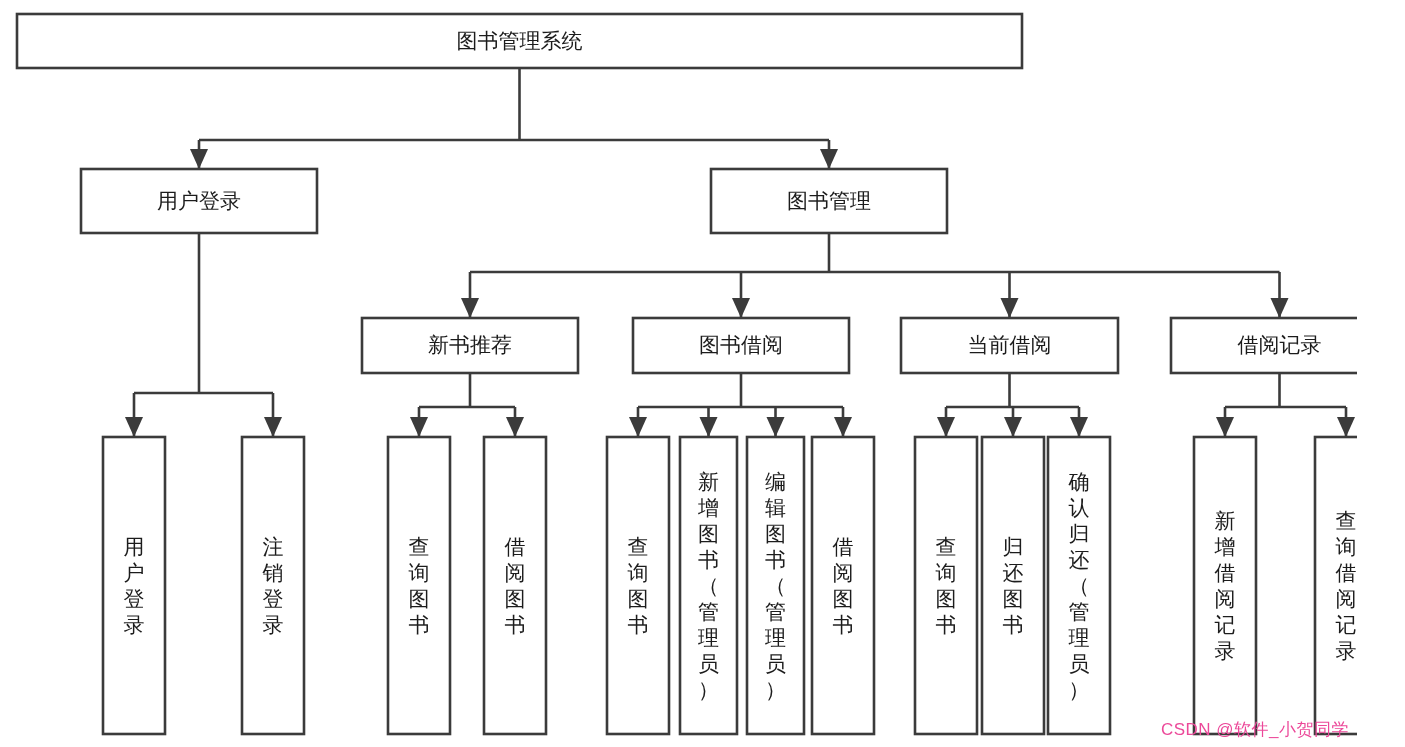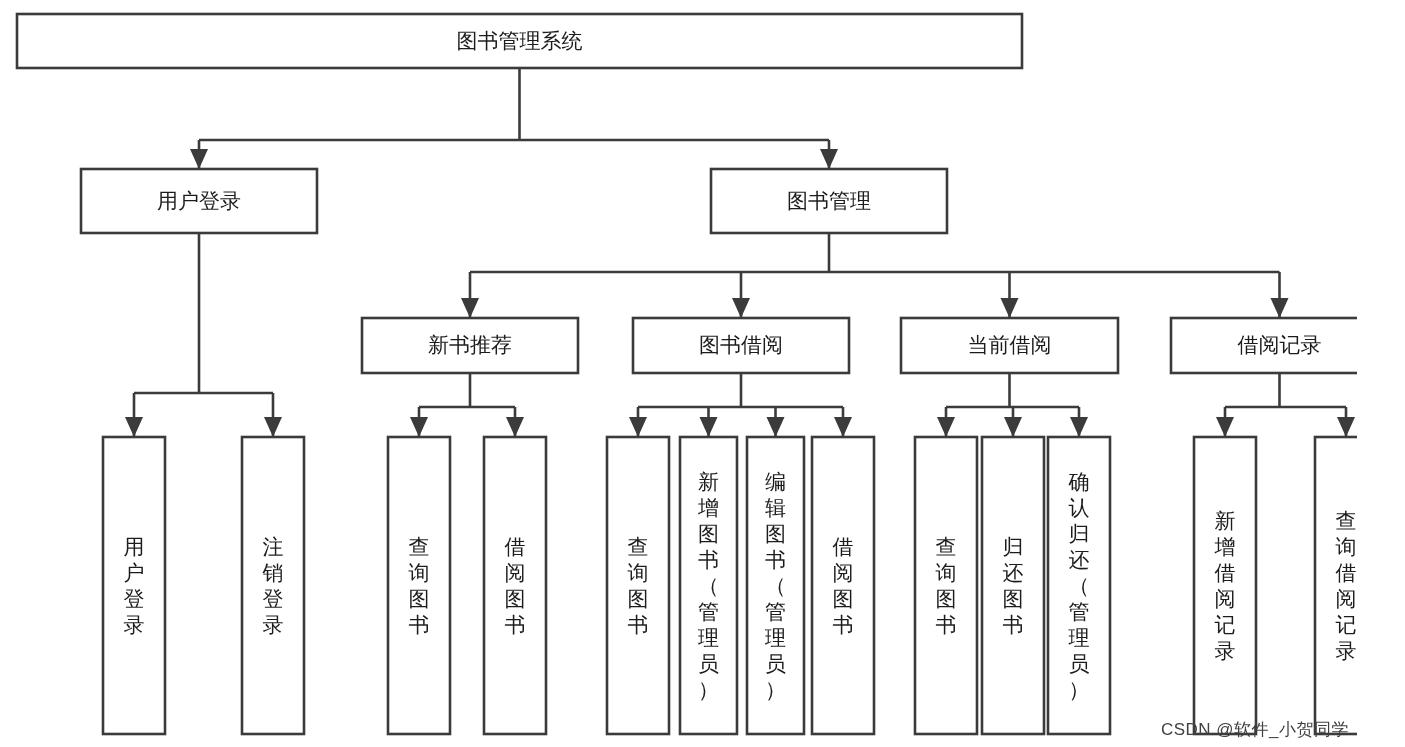--- a/index.html
+++ b/index.html
@@ -51,21 +51,21 @@
     font-size: 21px;
     fill: #1c1c1c;
     text-anchor: middle;
   }
   .watermark {
     position: absolute;
     right: 8px;
     bottom: 6px;
     font-family: "Liberation Sans", "DejaVu Sans", sans-serif;
     font-size: 17px;
-    color: #404040;
+    color: #ec4899;
     letter-spacing: 0.5px;
     white-space: nowrap;
     user-select: none;
   }
 </style>
 </head>
 <body>
 
 <div id="diagram-root">
   <svg id="tree-svg" viewBox="0 0 1405 747">

